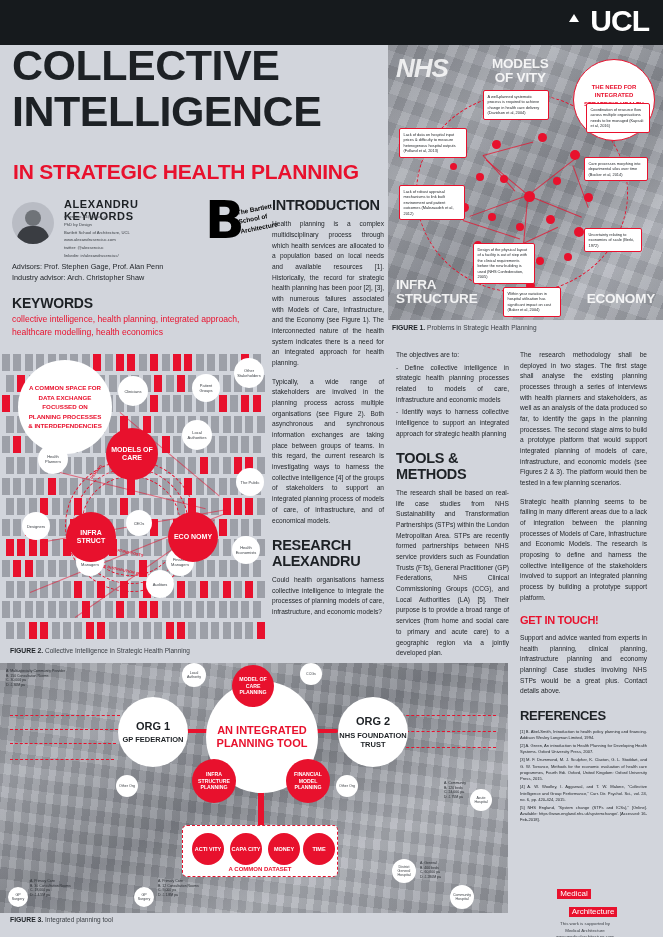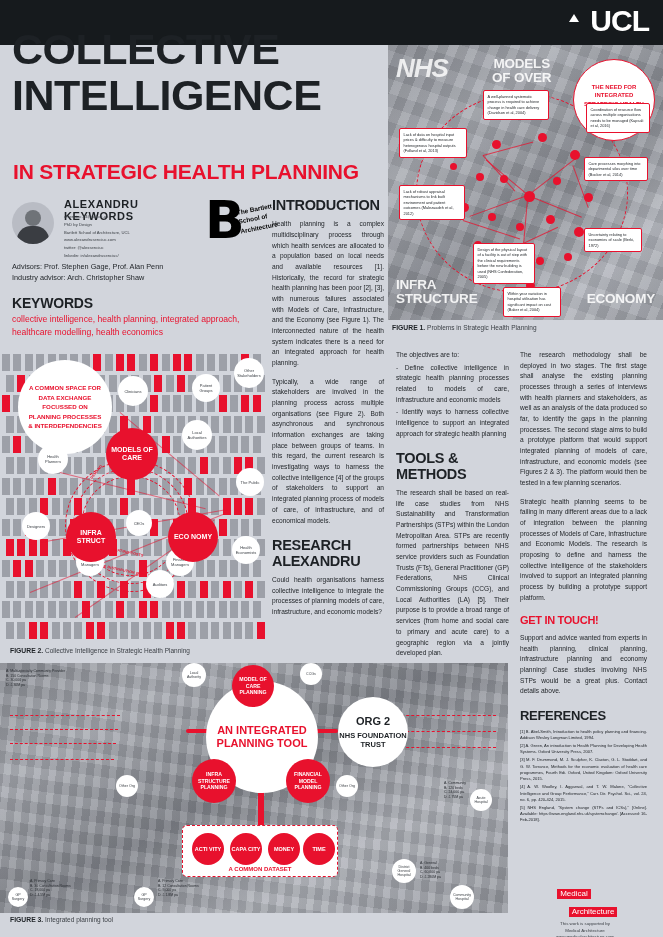--- a/index.html
+++ b/index.html
@@ -30,21 +30,21 @@
   .ucl-tick {
     position: absolute; right: 84px; top: 14px;
     width: 0; height: 0;
     border-left: 5px solid transparent;
     border-right: 5px solid transparent;
     border-bottom: 8px solid #fff;
   }
 
   
   .title-main {
-    position: absolute; left: 12px; top: 28px;
+    position: absolute; left: 12px; top: 44px;
     width: 390px;
     color: #1d2125;
     font-weight: bold; font-size: 43px; line-height: 1.02;
     letter-spacing: -0.5px;
   }
   .title-line2 { display: block; margin-top: 2px; }
   .title-sub {
     position: absolute; left: 13px; top: 160px;
     color: #e8112d;
     font-weight: bold; font-size: 21px; letter-spacing: -0.2px;
@@ -406,21 +406,21 @@
       <div>[2]   A. Green, An introduction to Health Planning for Developing Health Systems. Oxford University Press, 2007.</div>
       <div>[3]   M. F. Drummond, M. J. Sculpher, K. Claxton, G. L. Stoddart, and G. W. Torrance, Methods for the economic evaluation of health care programmes, Fourth Edi. Oxford, United Kingdom: Oxford University Press, 2015.</div>
       <div>[4]   A. W. Woolley, I. Aggarwal, and T. W. Malone, "Collective Intelligence and Group Performance," Curr. Dir. Psychol. Sci., vol. 24, no. 6, pp. 420-424, 2015.</div>
       <div>[5]   NHS England, "System change (STPs and ICSs)," [Online]. Available: https://www.england.nhs.uk/systemchange/. [Accessed: 16-Feb-2018].</div>
     </div>
   </div>
 
   <div class="fig1">
     <div class="nhs-logo">NHS</div>
     <div class="fig1-word w-moc" style="white-space:pre-line">MODELS
-OF OVER</div>
+OF VITY</div>
     <div class="fig1-word w-infra" style="white-space:pre-line">INFRA
 STRUCTURE</div>
     <div class="fig1-word w-econ">ECONOMY</div>
 
     <div class="arc" style="left:28px; top:48px; width:212px; height:200px;"></div>
 
     <div class="netline" style="left:140px; top:150px; width:60px; transform:rotate(-38deg);"></div>
     <div class="netline" style="left:140px; top:150px; width:58px; transform:rotate(22deg);"></div>
     <div class="netline" style="left:140px; top:150px; width:62px; transform:rotate(160deg);"></div>
     <div class="netline" style="left:140px; top:150px; width:55px; transform:rotate(-140deg);"></div>
@@ -1806,20 +1806,24 @@
     <div class="dash-line" style="left:10px; top:80px;  width:106px;"></div>
     <div class="dash-line" style="left:10px; top:96px;  width:104px;"></div>
     <div class="dash-line" style="left:396px; top:52px; width:100px;"></div>
     <div class="dash-line" style="left:396px; top:68px; width:100px;"></div>
     <div class="dash-line" style="left:396px; top:84px; width:100px;"></div>
 
     <div class="connector" style="left:186px; top:66px; width:26px;"></div>
     <div class="connector" style="left:312px; top:66px; width:26px;"></div>
     <div class="connector" style="left:258px; top:128px; width:6px; height:38px;"></div>
 
+    <div class="org" style="left:118px; top:34px;">
+      <div class="org-t">ORG 1</div>
+      <div class="org-s">GP FEDERATION</div>
+    </div>
     <div class="org" style="left:338px; top:34px;">
       <div class="org-t">ORG 2</div>
       <div class="org-s">NHS FOUNDATION TRUST</div>
     </div>
 
     <div class="hub">AN INTEGRATED PLANNING TOOL</div>
 
     <div class="plan-node" style="left:232px; top:2px;  width:42px; height:42px;">MODEL OF CARE PLANNING</div>
     <div class="plan-node" style="left:192px; top:96px; width:44px; height:44px;">INFRA STRUCTURE PLANNING</div>
     <div class="plan-node" style="left:286px; top:96px; width:44px; height:44px;">FINANCIAL MODEL PLANNING</div>

